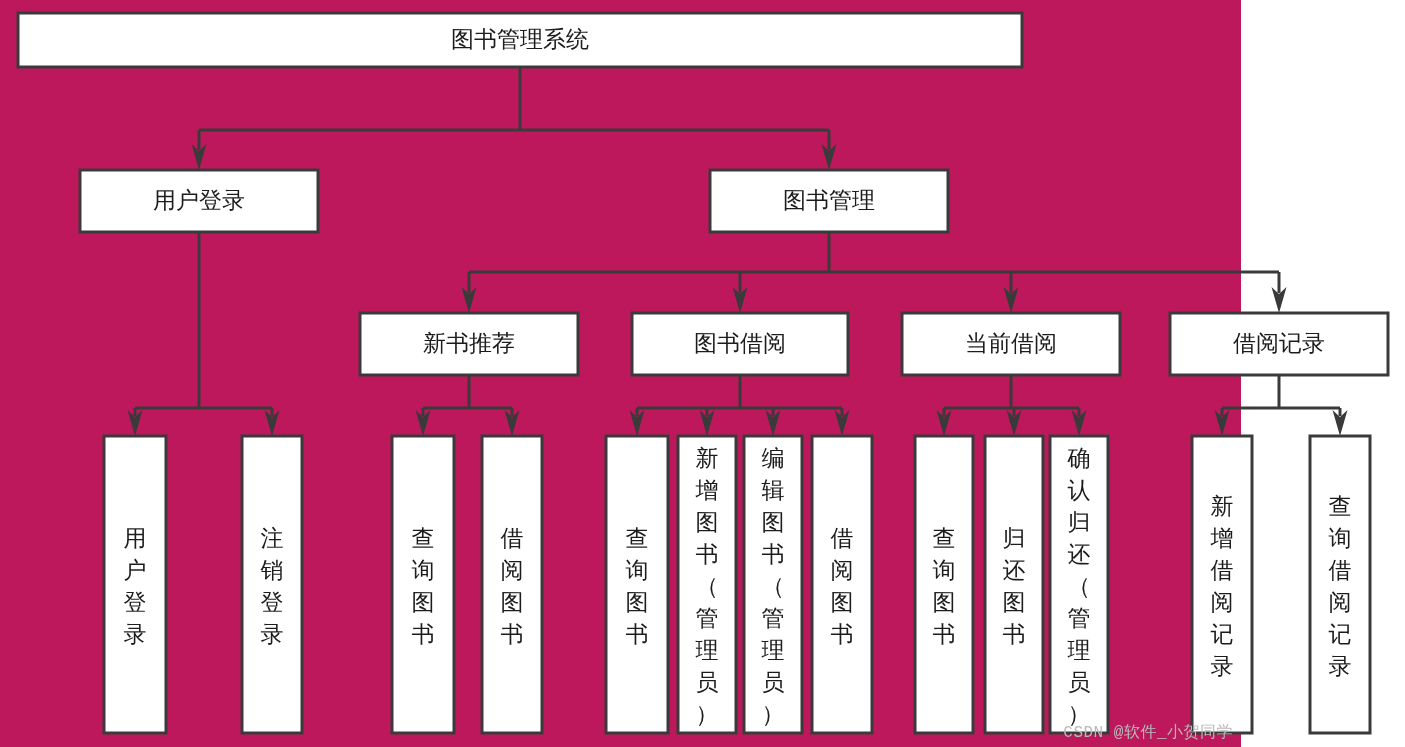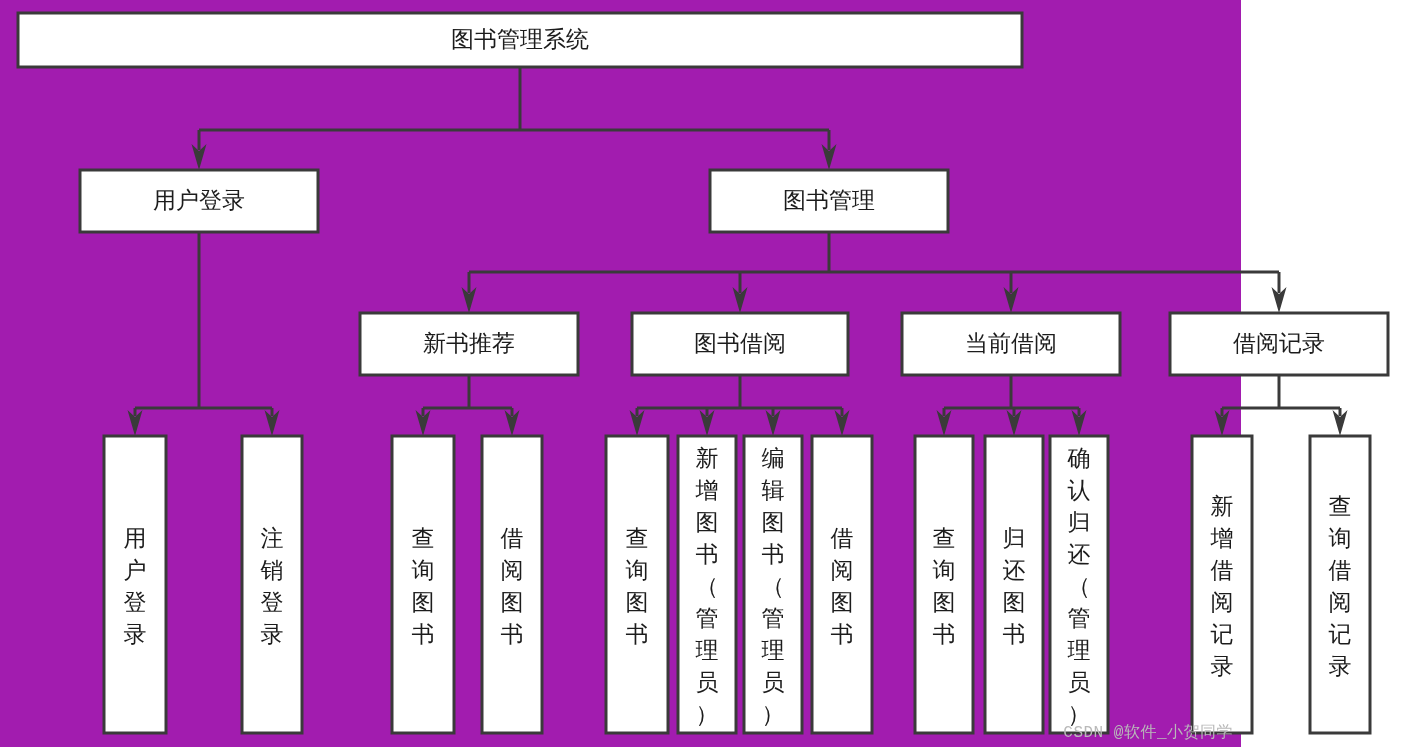--- a/index.html
+++ b/index.html
@@ -1,20 +1,20 @@
 <!DOCTYPE html>
 <html><head>
 <meta charset="utf-8">
 <style>
   html,body{margin:0;padding:0;background:#ffffff;}
   body{
     font-family:"Liberation Sans","DejaVu Sans",sans-serif;
     width:1405px;height:747px;overflow:hidden;
   }
-  #stage{position:relative;width:1241px;height:747px;background:#a21caf;}
+  #stage{position:relative;width:1241px;height:747px;background:#be185d;}
   svg#flow{position:absolute;left:0;top:0;width:1405px;height:747px;}
   .node-rect{fill:#ffffff;stroke:#3a3a3a;stroke-width:3;}
   .conn{stroke:#3a3a3a;stroke-width:3;fill:none;}
   .arrow-head{fill:#3a3a3a;stroke:none;}
   .node-label{
     font-family:"Liberation Sans","DejaVu Sans",sans-serif;
     font-size:23px;fill:#1c1c1c;
     text-anchor:middle;dominant-baseline:middle;
     white-space:pre;
   }

